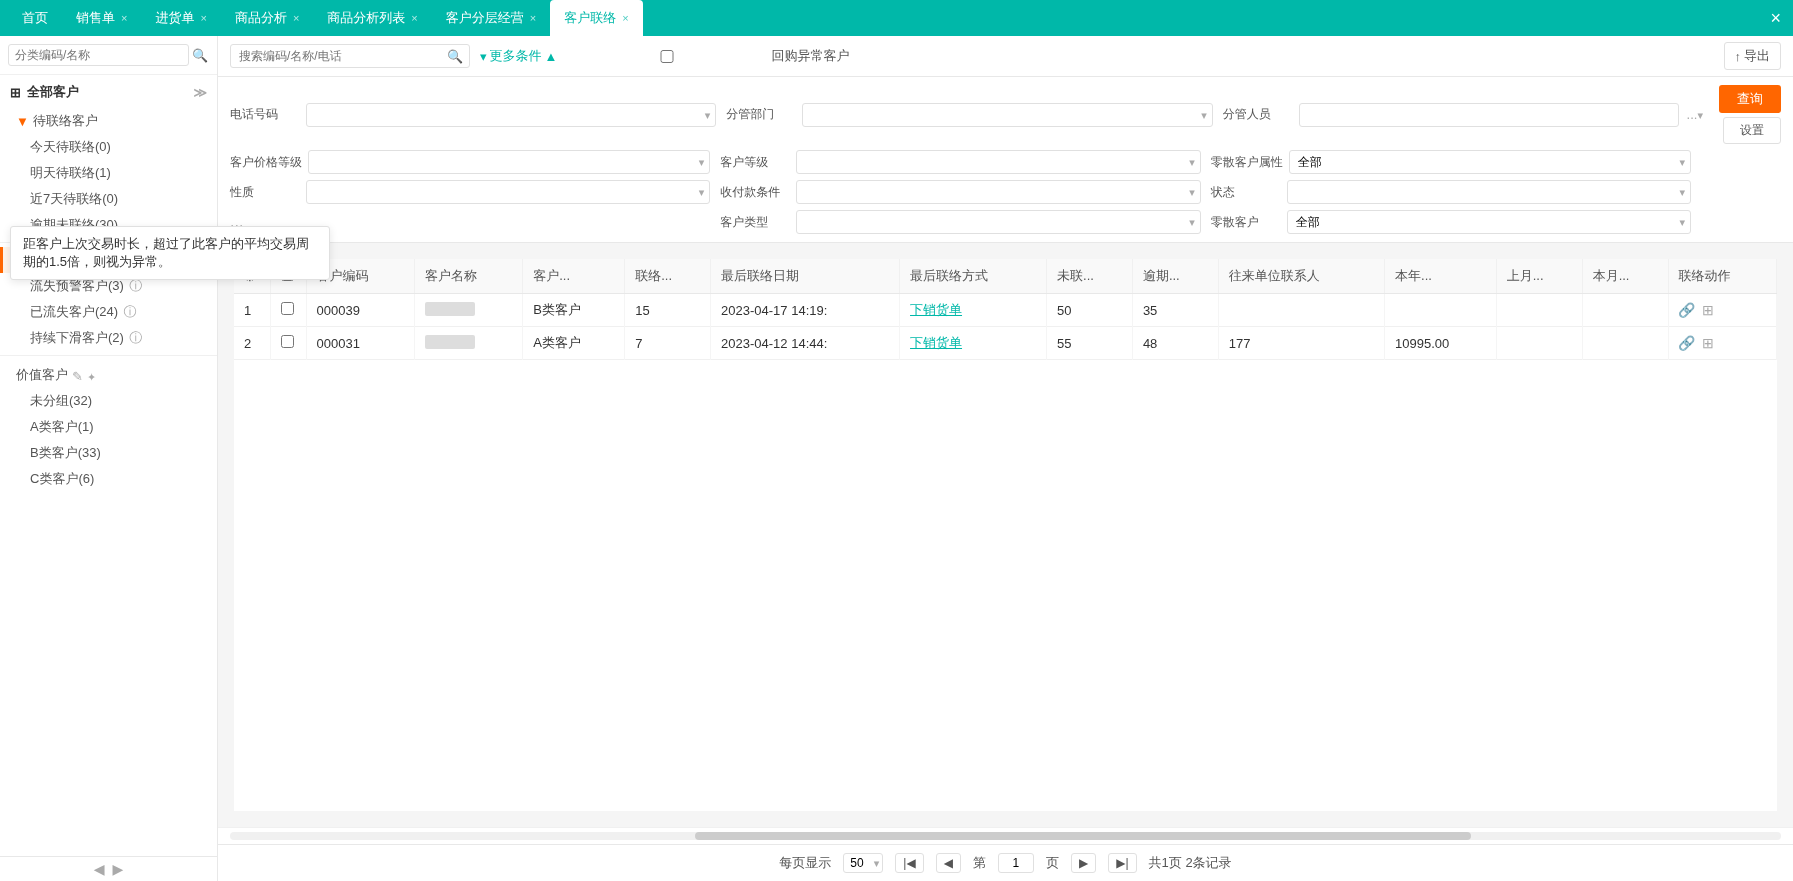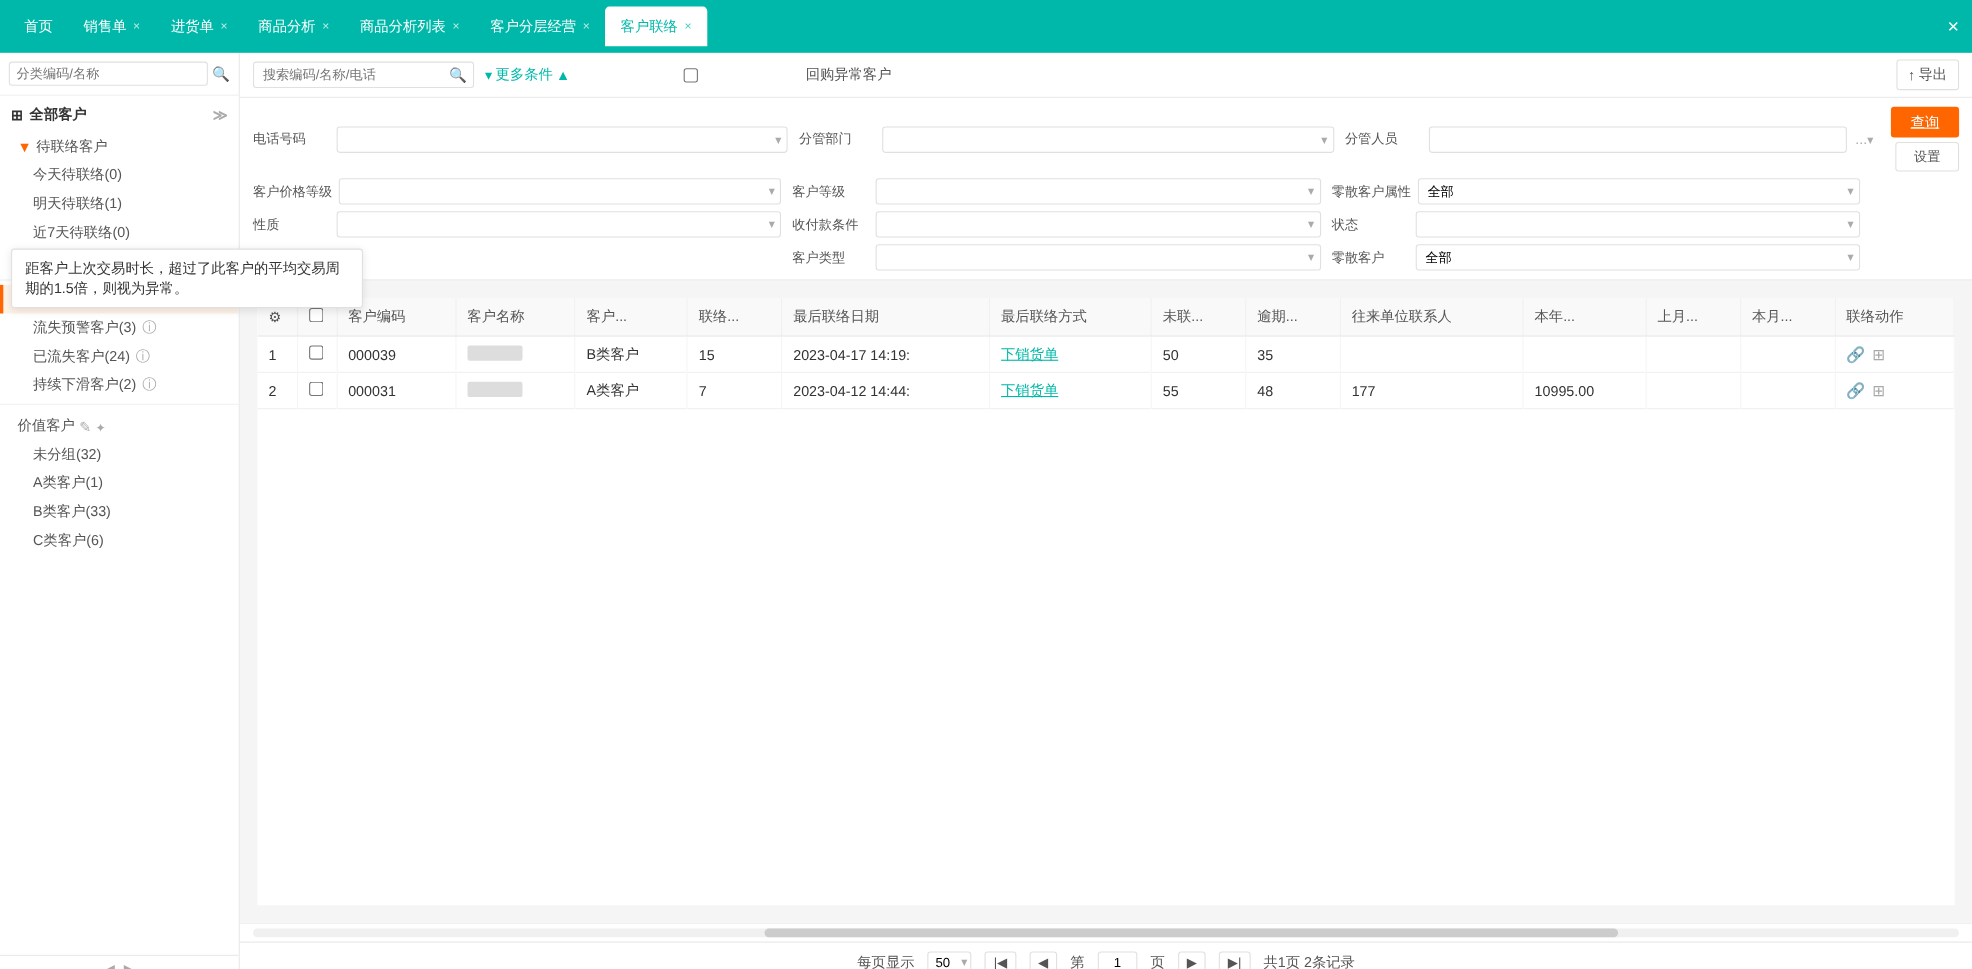--- a/index.html
+++ b/index.html
@@ -1,21 +1,21 @@
 <!DOCTYPE html>
 <html><head>
   <meta charset="utf-8">
   <style>
     * { box-sizing: border-box; margin: 0; padding: 0; font-family: 'Microsoft YaHei', sans-serif; font-size: 13px; }
     body { background: #f5f5f5; overflow: hidden; width: 1793px; height: 881px; }
 
     
     .top-nav {
       background: #00b8a9;
-      height: 48px;
+      height: 36px;
       display: flex;
       align-items: center;
       padding: 0 8px;
       position: relative;
     }
     .top-nav .nav-tab {
       color: #fff;
       padding: 0 14px;
       height: 36px;
       display: flex;
@@ -259,21 +259,20 @@
     }
     .btn-query {
       background: #f60;
       color: #fff;
       border: none;
       border-radius: 3px;
       padding: 5px 18px;
       font-size: 13px;
       cursor: pointer;
       white-space: nowrap;
-      text-decoration: underline;
     }
     .btn-set {
       background: #fff;
       color: #555;
       border: 1px solid #e0e0e0;
       border-radius: 3px;
       padding: 4px 16px;
       font-size: 12px;
       cursor: pointer;
       white-space: nowrap;
@@ -505,21 +504,21 @@
     <div class="sidebar-bottom">
       <span class="nav-arrow">◀</span>
       <span class="nav-arrow">▶</span>
     </div>
   </div>
 
   <div class="content-area">
 
     <div class="filter-bar">
       <div class="filter-search-wrap">
-        <input type="text" style="width: 201px;" placeholder="搜索编码/名称/电话">
+        <input type="text" style="width: 240px;" placeholder="搜索编码/名称/电话">
         <span class="si">🔍</span>
       </div>
       <div class="more-conditions">
         <span>▾</span>
         <span>更多条件</span>
         <span>▲</span>
       </div>
       <div class="my-customers-cb">
         <input type="checkbox" style="">
         <span>回购异常客户</span>

